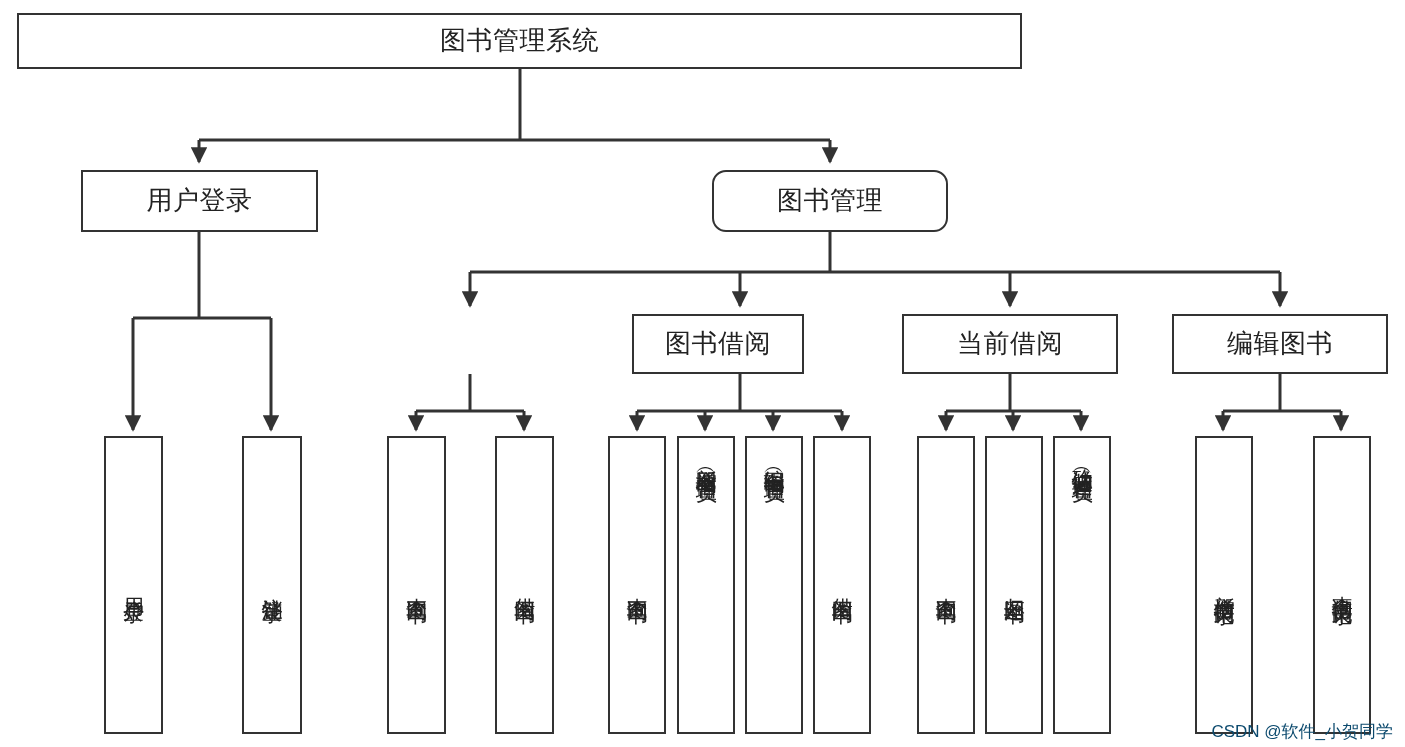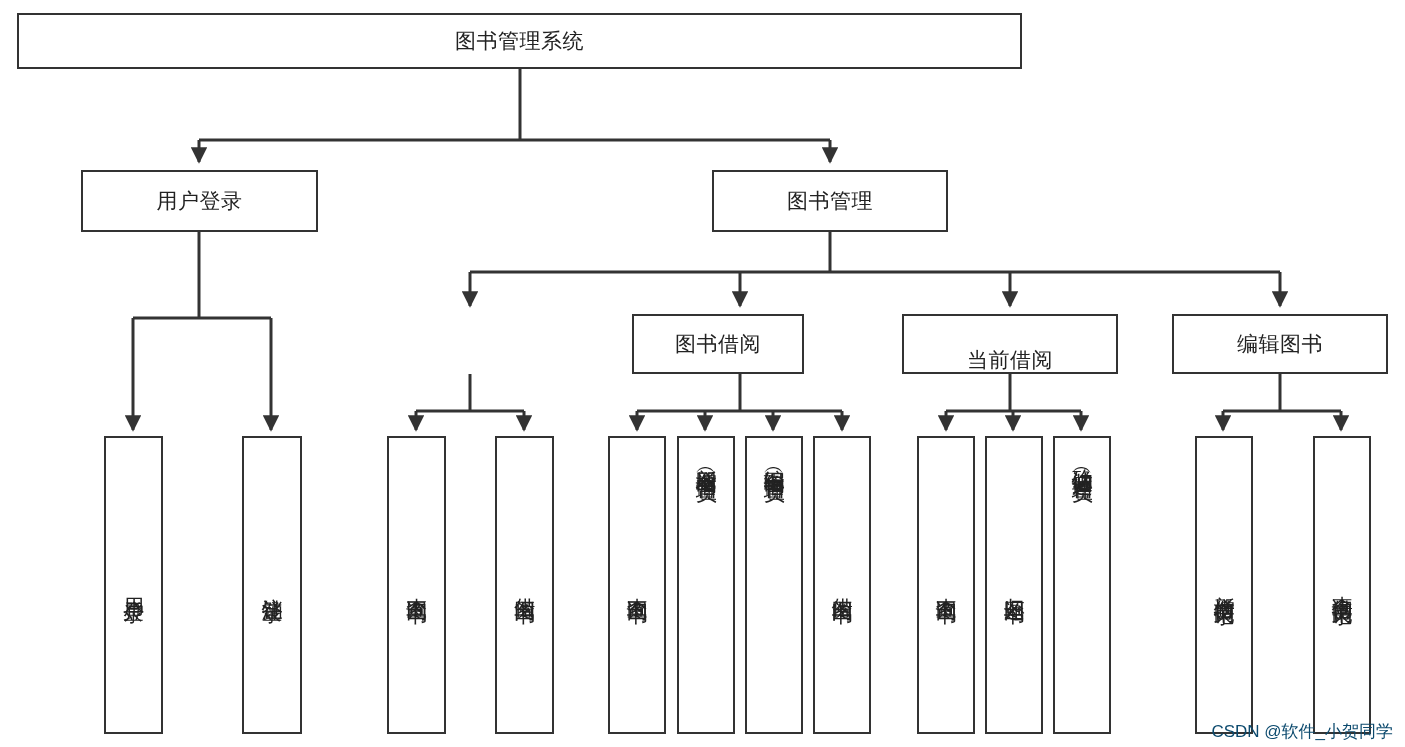--- a/index.html
+++ b/index.html
@@ -28,21 +28,21 @@
   .node {
     position: absolute;
     box-sizing: border-box;
     background: #ffffff;
     border: 2px solid #333333;
     display: flex;
     align-items: center;
     justify-content: center;
   }
   .node.horiz .label {
-    font-size: 21px;
+    font-size: 26px;
     color: #222222;
     letter-spacing: 0.5px;
     line-height: 1.2;
     white-space: nowrap;
   }
   .node.vert {
     align-items: flex-start;
     justify-content: center;
     padding-top: 14px;
   }
@@ -125,28 +125,28 @@
     </g>
   </svg>
 
   <div class="node horiz" style="left:17px; top:13px; width:1005px; height:56px;">
     <span class="label">图书管理系统</span>
   </div>
 
   <div class="node horiz" style="left:81px; top:170px; width:237px; height:62px;">
     <span class="label">用户登录</span>
   </div>
-  <div class="node horiz" style="left:712px; top:170px; width:236px; height:62px;">
+  <div class="node horiz" style="left:712px; top:170px; width:236px; height:62px;border-radius:14px;">
     <span class="label">图书管理</span>
   </div>
 
   <div class="node horiz" style="left:632px; top:314px; width:172px; height:60px;">
     <span class="label">图书借阅</span>
   </div>
-  <div class="node horiz" style="left:902px; top:314px; width:216px; height:60px;align-items:flex-end;">
+  <div class="node horiz" style="left:902px; top:314px; width:216px; height:60px;">
     <span class="label">当前借阅</span>
   </div>
   <div class="node horiz" style="left:1172px; top:314px; width:216px; height:60px;">
     <span class="label">编辑图书</span>
   </div>
 
   <div class="node vert centered" style="left:104px; top:436px; width:59px; height:298px;">
     <span class="label">用户登录</span>
   </div>
   <div class="node vert centered" style="left:242px; top:436px; width:60px; height:298px;">

